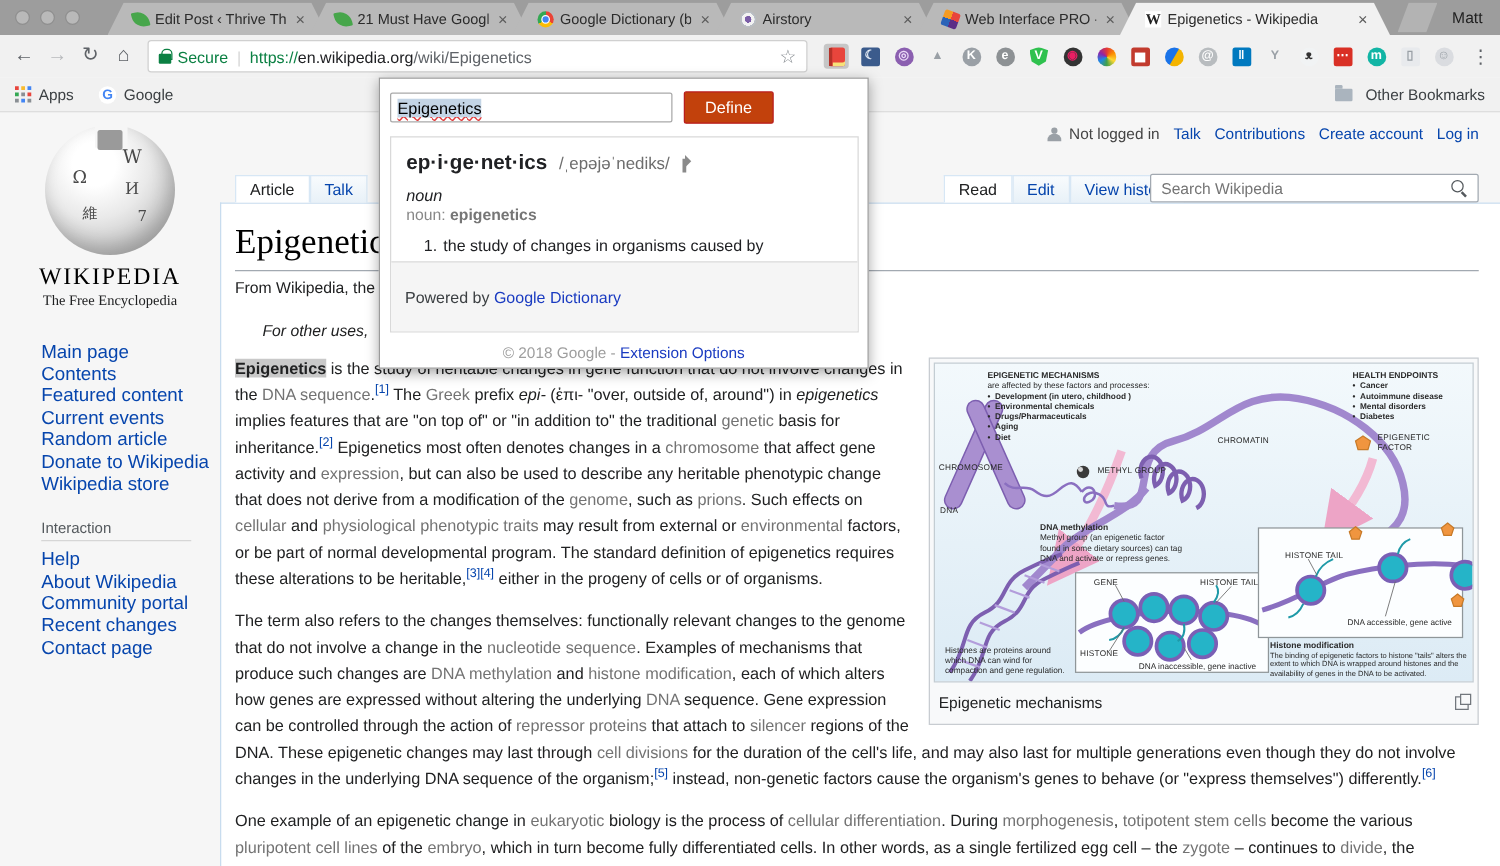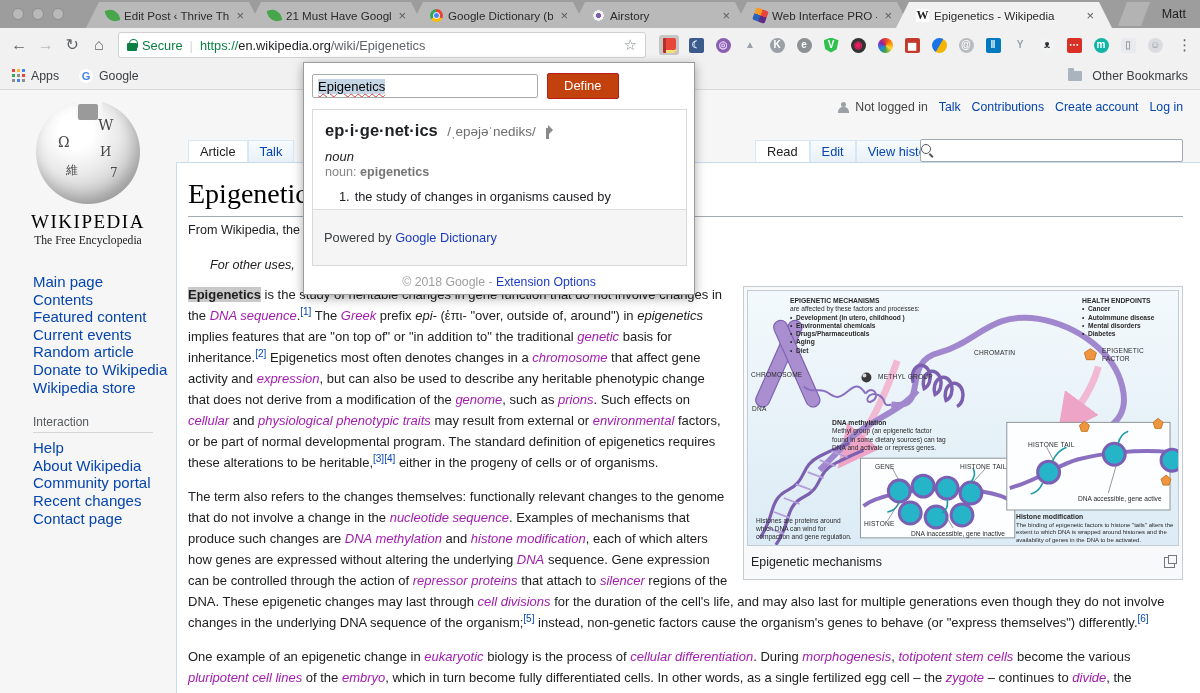--- a/index.html
+++ b/index.html
@@ -102,21 +102,21 @@
   .sgroup { margin-bottom:19px; }
   .shead { font-size:12px; color:#54595d; border-bottom:1px solid #d6d6d6; width:120px; padding-bottom:3px; margin-bottom:6px; font-weight:normal; }
   .slinks a { display:block; font-size:15px; color:#0645ad; text-decoration:none; line-height:17.6px; }
 
   
   .wtitle { position:absolute; left:188px; top:88px; width:995px; font-family:"Liberation Serif",serif; font-size:28px; color:#000; font-weight:normal; border-bottom:1px solid #a2a9b1; padding-bottom:6px; }
   .fromwiki { position:absolute; left:188px; top:133px; font-size:12.6px; color:#202122; }
   .hatnote { position:absolute; left:210px; top:168px; font-size:12.6px; font-style:italic; color:#202122; }
   .bodytext { position:absolute; left:188px; top:194px; width:995px; font-size:13px; line-height:21px; color:#202122; }
   .bodytext p { margin-bottom:13px; }
-  .wlink { color:#a21caf; text-decoration:none;font-style:italic; }
+  .wlink { color:#737373; text-decoration:none; }
   sup.ref { font-size:10px; color:#0645ad; line-height:0; }
   .hlterm { background:#c9c9c9; font-weight:bold; }
 
   
   .figure { float:right; width:440px; margin:2px 0 10px 14px; background:#f8f9fa; border:1px solid #c8ccd1; padding:3px; }
   .fig-img { position:relative; width:432px; height:256px; background:linear-gradient(#f3f9fc,#dcebf5); border:1px solid #c3cdd3; overflow:hidden; }
   .fig-svg { position:absolute; inset:0; }
   .fl { position:absolute; color:#2a2a2a; font-size:6.6px; line-height:1.25; }
   .fl b { font-size:6.8px; }
   .fl.cap { letter-spacing:.2px; }
@@ -343,20 +343,21 @@
   <div class="wtabs-left">
       <span class="wtab active">Article</span>
       <span class="wtab">Talk</span>
     </div>
   <div class="wtabs-right">
       <span class="wtab active">Read</span>
       <span class="wtab">Edit</span>
       <span class="wtab">View history</span>
     </div>
   <div class="wsearch">
+    <input placeholder="Search Wikipedia" style="">
     <span class="mag"></span>
   </div>
 
   <h1 class="wtitle">Epigenetics</h1>
   <div class="fromwiki">From Wikipedia, the free encyclopedia</div>
   <div class="hatnote">For other uses,</div>
 
   <div class="bodytext">
     <div class="figure">
       <div class="fig-img">

